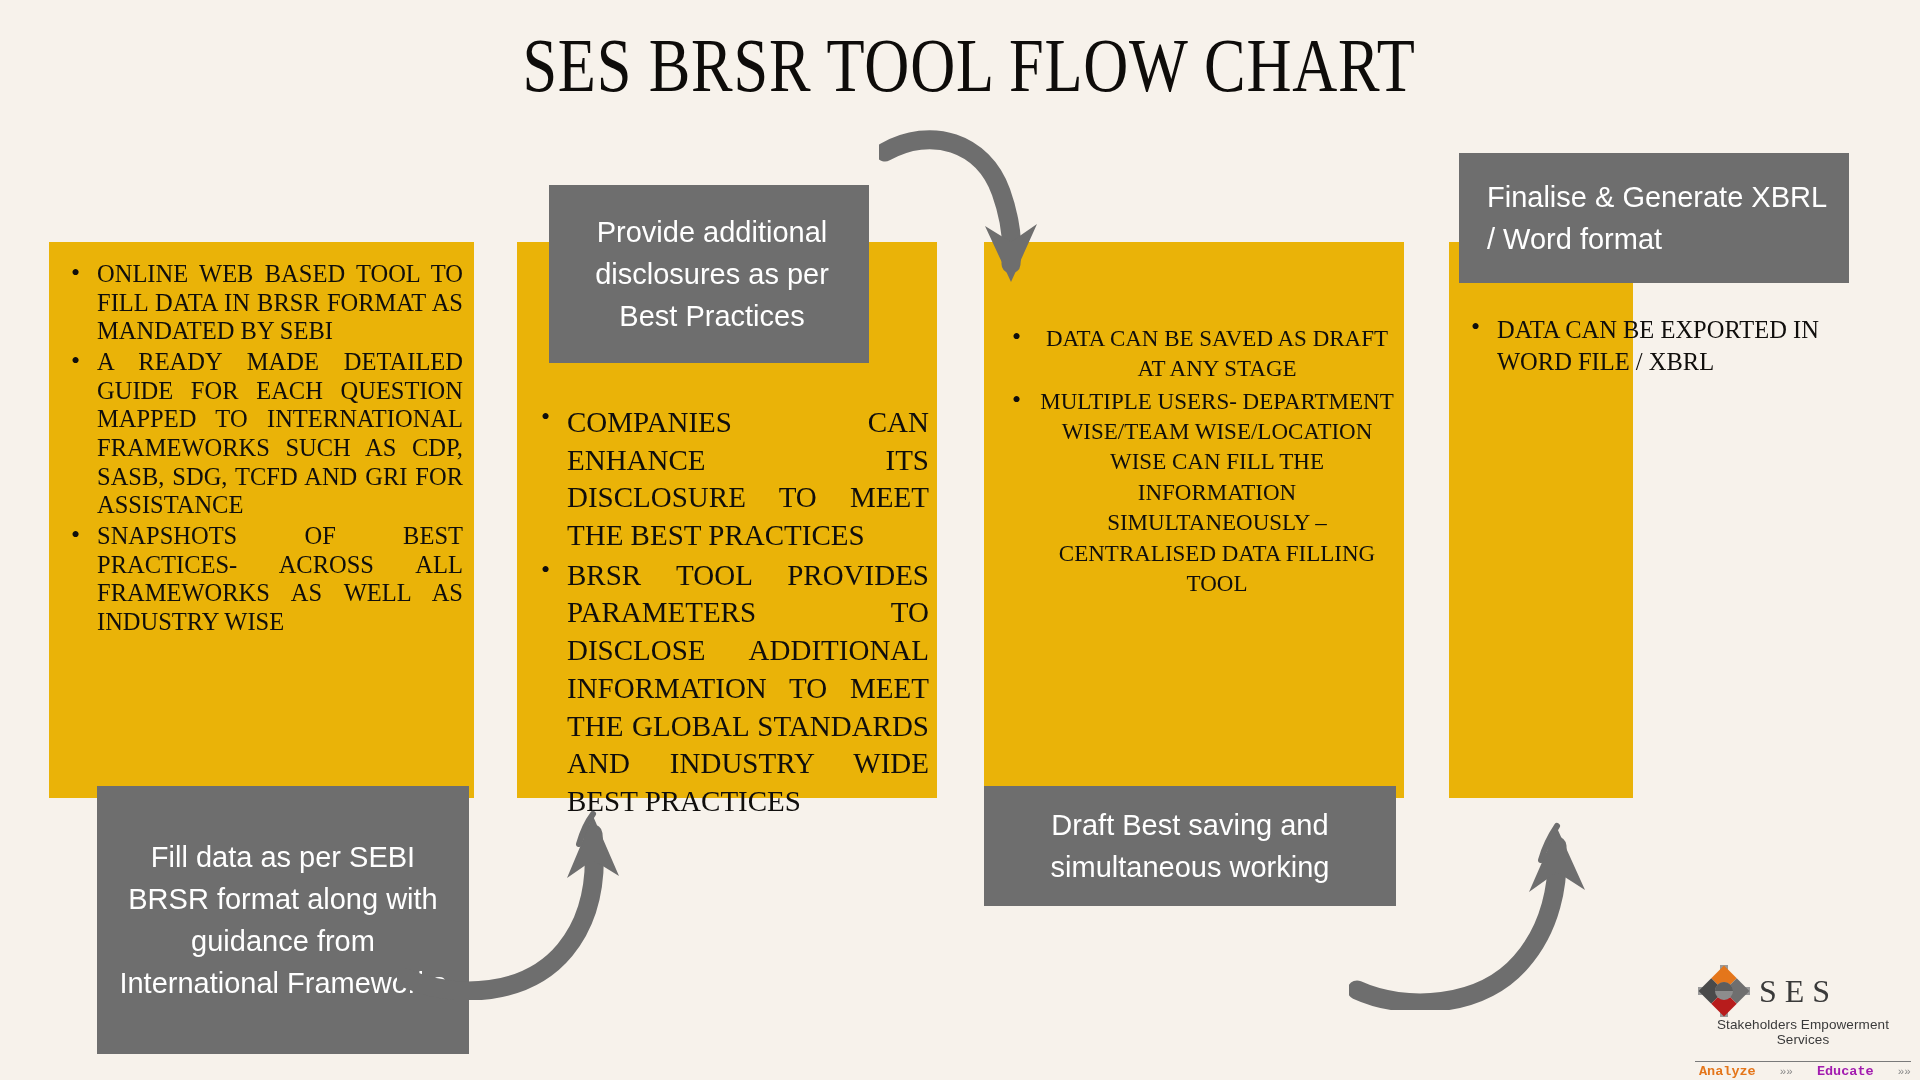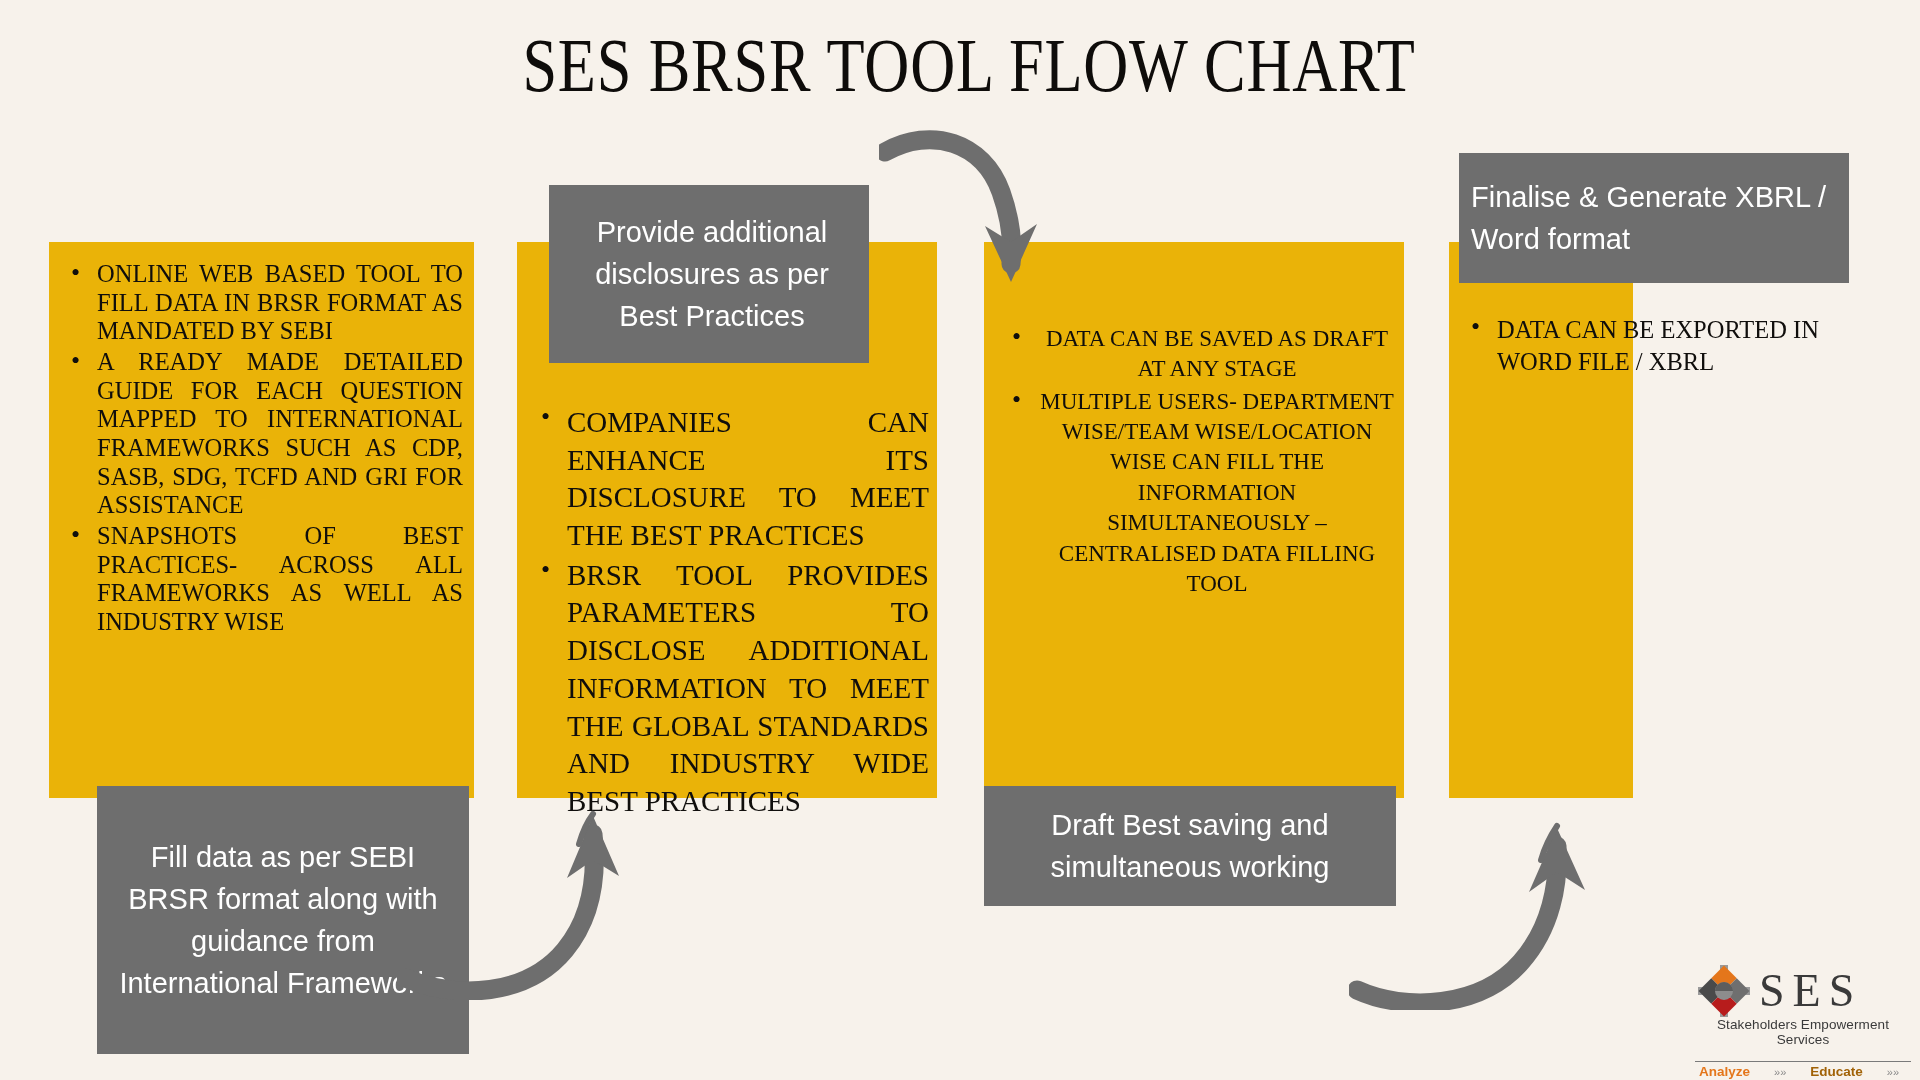--- a/index.html
+++ b/index.html
@@ -105,68 +105,68 @@
     display: flex;
     align-items: center;
     justify-content: center;
     padding: 10px 14px;
   }
   #label1 { left: 88px;  top: 786px; width: 372px; height: 268px; }
   #label2 { left: 540px; top: 185px; width: 320px; height: 178px;
             font-size: 29px; padding-left: 20px; }
   #label3 { left: 975px; top: 786px; width: 412px; height: 120px; }
   #label4 { left: 1450px; top: 153px; width: 390px; height: 130px;
-            text-align: left; justify-content: flex-start; padding-left: 12px; }
+            text-align: left; justify-content: flex-start; padding-left: 28px; }
 
   
   .arrow { position: absolute; }
   #arrow1 { left: 388px;  top: 800px; width: 280px; height: 200px; }
   #arrow2 { left: 870px;  top: 130px; width: 170px; height: 160px; }
   #arrow3 { left: 1340px; top: 820px; width: 290px; height: 190px; }
 
   
   #logo {
     position: absolute;
     left: 1686px; top: 965px;
     width: 216px; height: 92px;
   }
   #logo .logo-row1 {
     display: flex; align-items: center; height: 52px;
   }
   #logo .mark { width: 58px; height: 52px; position: relative; flex: 0 0 58px; }
   #logo .ses-word {
     font-family: "Liberation Serif", serif;
-    font-size: 46px;
+    font-size: 32px;
     letter-spacing: 8px;
     color: #3a3a3a;
     margin-left: 6px;
     line-height: 1;
   }
   #logo .tagline {
     font-family: "Liberation Sans", sans-serif;
     font-size: 13.5px;
     color: #3a3a3a;
     text-align: center;
     border-bottom: 1.5px solid #7a7a7a;
     padding-bottom: 14px;
     letter-spacing: 0.1px;
   }
   #logo .triwords {
     display: flex;
     justify-content: space-between;
     align-items: baseline;
-    font-family: Liberation Sans, sans-serif;
+    font-family: Liberation Mono, monospace;
     font-size: 13.5px;
     font-weight: bold;
     padding: 2px 4px 1px 4px;
     border-bottom: 1.5px solid #7a7a7a;
     gap: 24px;
   }
   #logo .w-analyze { color: #e4761b; }
-  #logo .w-educate { color: #a16207; text-align: right; }
+  #logo .w-educate { color: #a21caf; text-align: right; }
   #logo .w-empower { color: #e01b1b; }
   #logo .chev { color: #8a8a8a; font-size: 11px; font-weight: normal; }
 </style>
 </head>
 <body>
 
 <div id="canvas">
 
   <div id="title">SES BRSR TOOL FLOW CHART</div>
 

